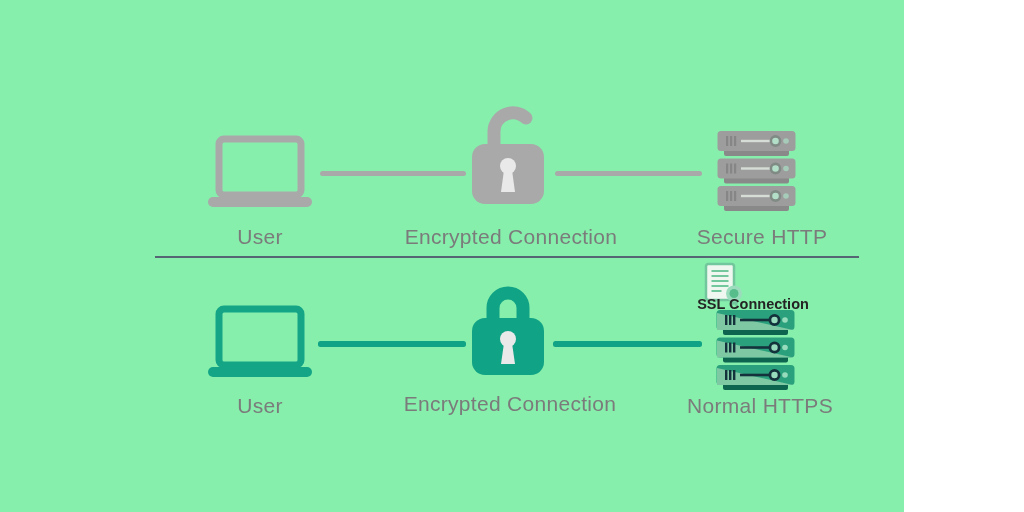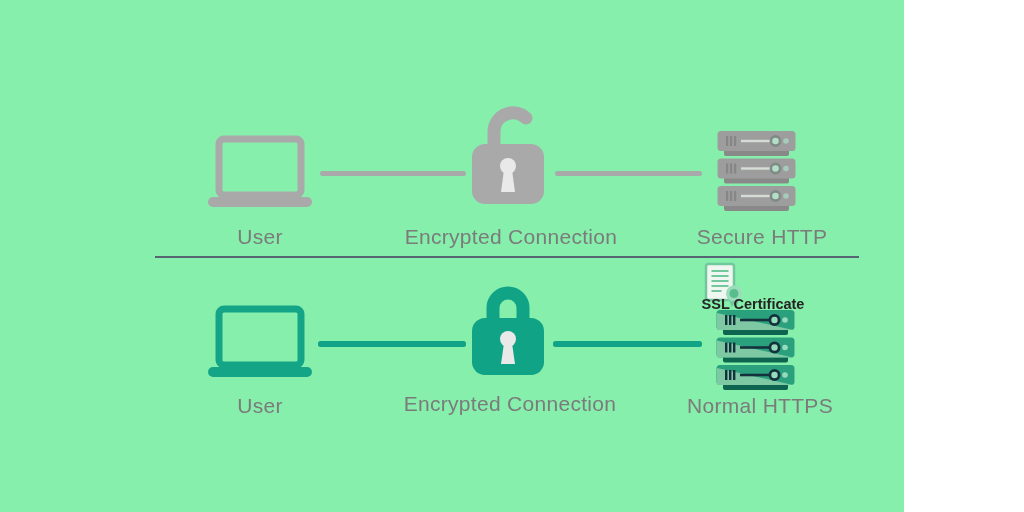--- a/index.html
+++ b/index.html
@@ -132,21 +132,21 @@
       <rect x="3" y="2" width="28" height="36" rx="2.5" fill="#f0f7f1" stroke="#72c89c" stroke-width="2.5"></rect>
       <rect x="8.5" y="8" width="17" height="2" fill="#72c89c"></rect>
       <rect x="8.5" y="13" width="17" height="2" fill="#72c89c"></rect>
       <rect x="8.5" y="18" width="17" height="2" fill="#72c89c"></rect>
       <rect x="8.5" y="23" width="17" height="2" fill="#72c89c"></rect>
       <rect x="8.5" y="28" width="10" height="2" fill="#72c89c"></rect>
       <path d="M 26 37 l 2.5 8 l 2.5 -3 l 2.5 3 l 2.5 -8 z" fill="#72c89c"></path>
       <circle cx="31" cy="31.5" r="8" fill="#9bdcbd"></circle>
       <circle cx="31" cy="31.5" r="4.5" fill="#57bd8b"></circle>
     </svg>
-    <div class="ssl-label">SSL Certificate</div>
+    <div class="ssl-label">SSL Connection</div>
 
     <svg class="abs" style="left:716px;top:310px" width="79" height="81" viewBox="0 0 79 81">
       <g>
         <rect x="7" y="16" width="65" height="9" rx="2" fill="#0d6550"></rect>
         <rect x="0.5" y="0" width="78" height="20" rx="3.5" fill="#2aa17c"></rect>
         <polygon points="1,3 77,20 1,20" fill="#7ec9a4"></polygon>
         <rect x="9" y="5" width="2.4" height="10" fill="#14323c"></rect>
         <rect x="13" y="5" width="2.4" height="10" fill="#14323c"></rect>
         <rect x="17" y="5" width="2.4" height="10" fill="#14323c"></rect>
         <rect x="24" y="8.7" width="30" height="2.6" fill="#14323c"></rect>

